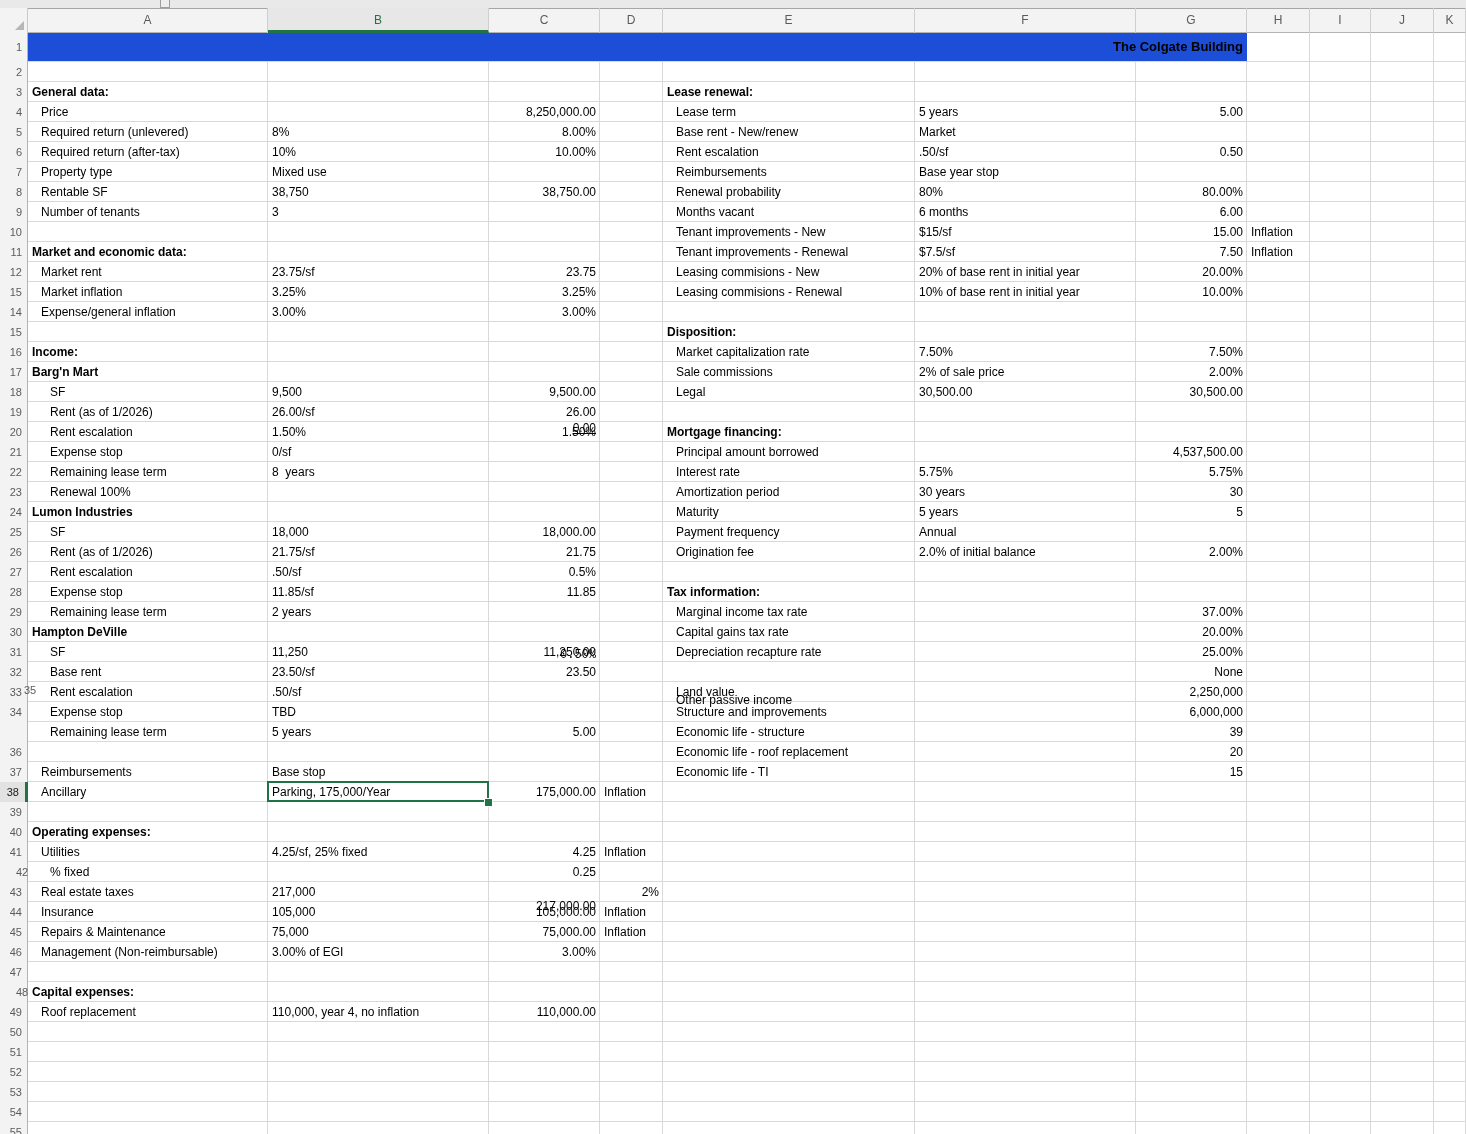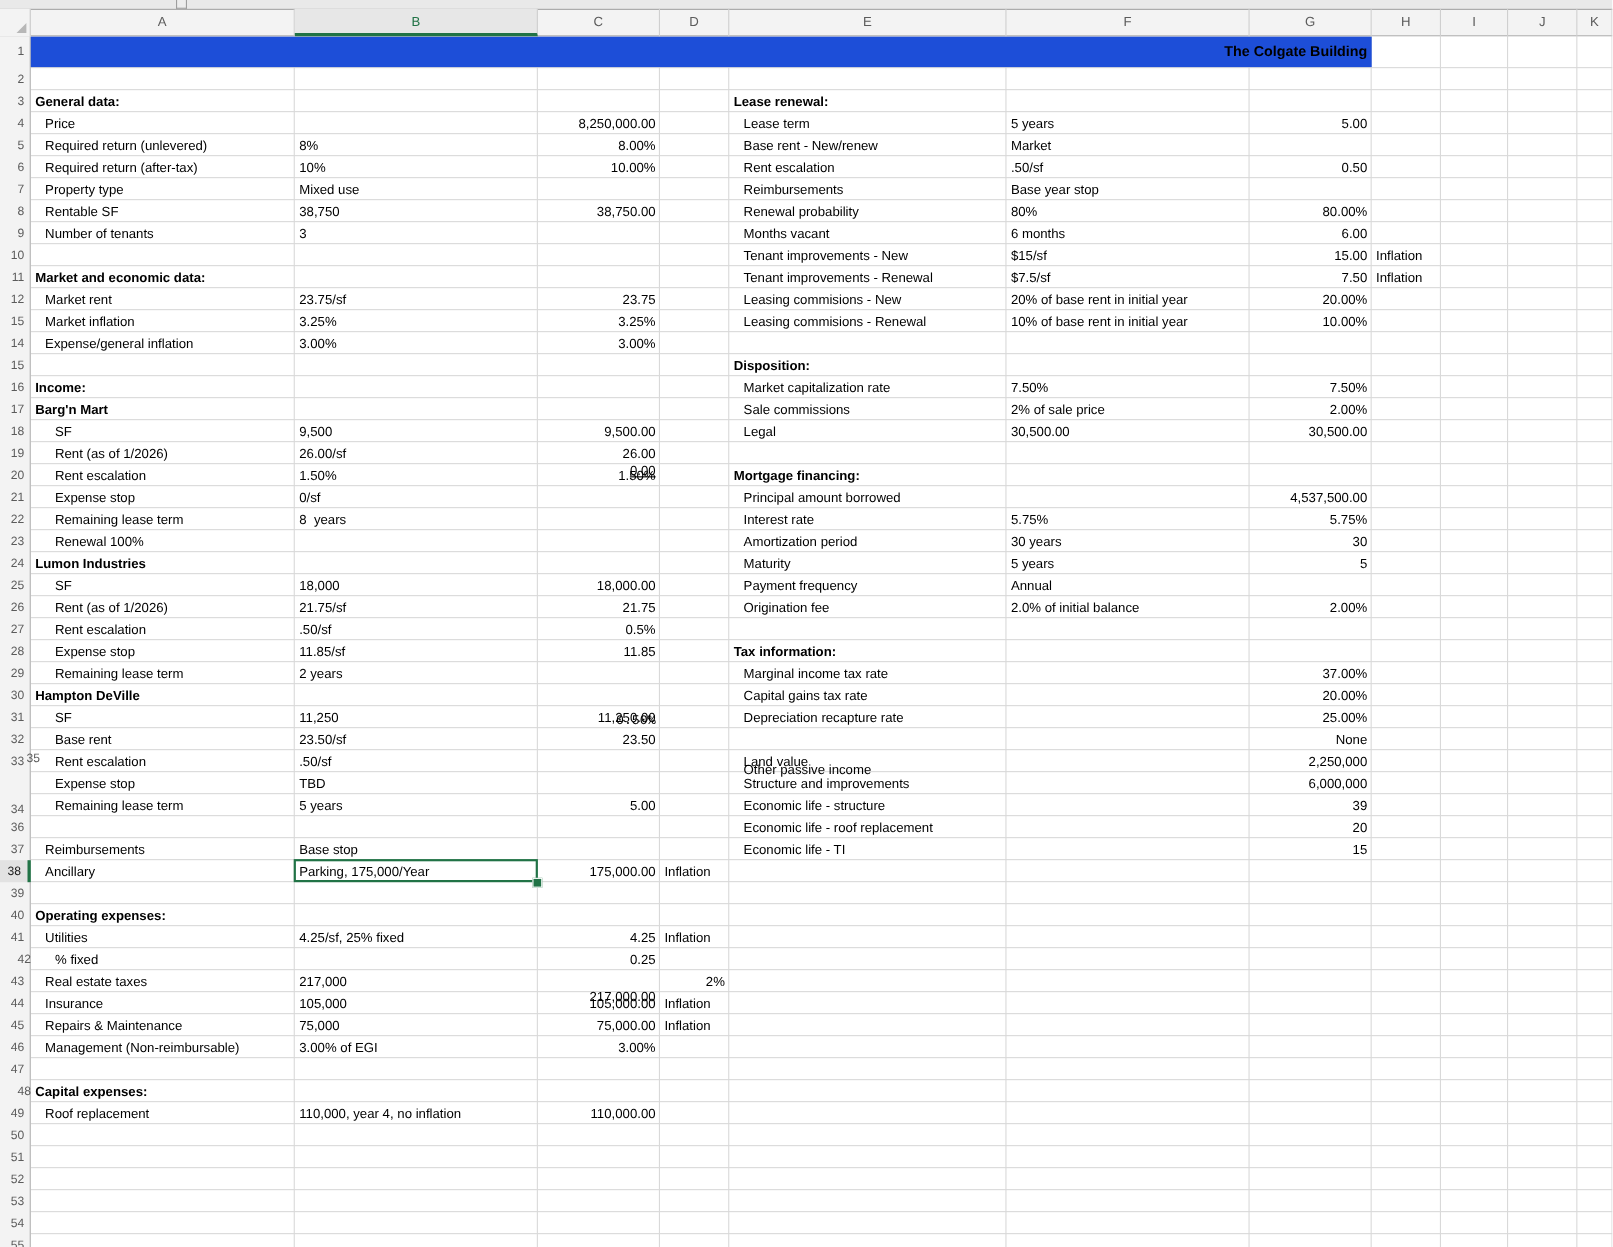--- a/index.html
+++ b/index.html
@@ -342,21 +342,21 @@
     <div class="rowhdr" style="top: 502px; height: 20px; line-height: 20px;">24</div>
     <div class="rowhdr" style="top: 522px; height: 20px; line-height: 20px;">25</div>
     <div class="rowhdr" style="top: 542px; height: 20px; line-height: 20px;">26</div>
     <div class="rowhdr" style="top: 562px; height: 20px; line-height: 20px;">27</div>
     <div class="rowhdr" style="top: 582px; height: 20px; line-height: 20px;">28</div>
     <div class="rowhdr" style="top: 602px; height: 20px; line-height: 20px;">29</div>
     <div class="rowhdr" style="top: 622px; height: 20px; line-height: 20px;">30</div>
     <div class="rowhdr" style="top: 642px; height: 20px; line-height: 20px;">31</div>
     <div class="rowhdr" style="top: 662px; height: 20px; line-height: 20px;">32</div>
     <div class="rowhdr" style="top: 682px; height: 20px; line-height: 20px;">33</div>
-    <div class="rowhdr" style="top: 702px; height: 20px; line-height: 20px; margin-top: 24px;">34</div>
+    <div class="rowhdr" style="top: 702px; height: 20px; line-height: 20px;">34</div>
     <div class="rowhdr" style="top: 680px; height: 20px; line-height: 20px; padding-left: 24px;">35</div>
     <div class="rowhdr" style="top: 742px; height: 20px; line-height: 20px;">36</div>
     <div class="rowhdr" style="top: 762px; height: 20px; line-height: 20px;">37</div>
     <div class="rowhdr sel" style="top: 782px; height: 20px; line-height: 20px;">38</div>
     <div class="rowhdr" style="top: 802px; height: 20px; line-height: 20px;">39</div>
     <div class="rowhdr" style="top: 822px; height: 20px; line-height: 20px;">40</div>
     <div class="rowhdr" style="top: 842px; height: 20px; line-height: 20px;">41</div>
     <div class="rowhdr" style="top: 862px; height: 20px; line-height: 20px; padding-left: 16px;">42</div>
     <div class="rowhdr" style="top: 882px; height: 20px; line-height: 20px;">43</div>
     <div class="rowhdr" style="top: 902px; height: 20px; line-height: 20px;">44</div>

